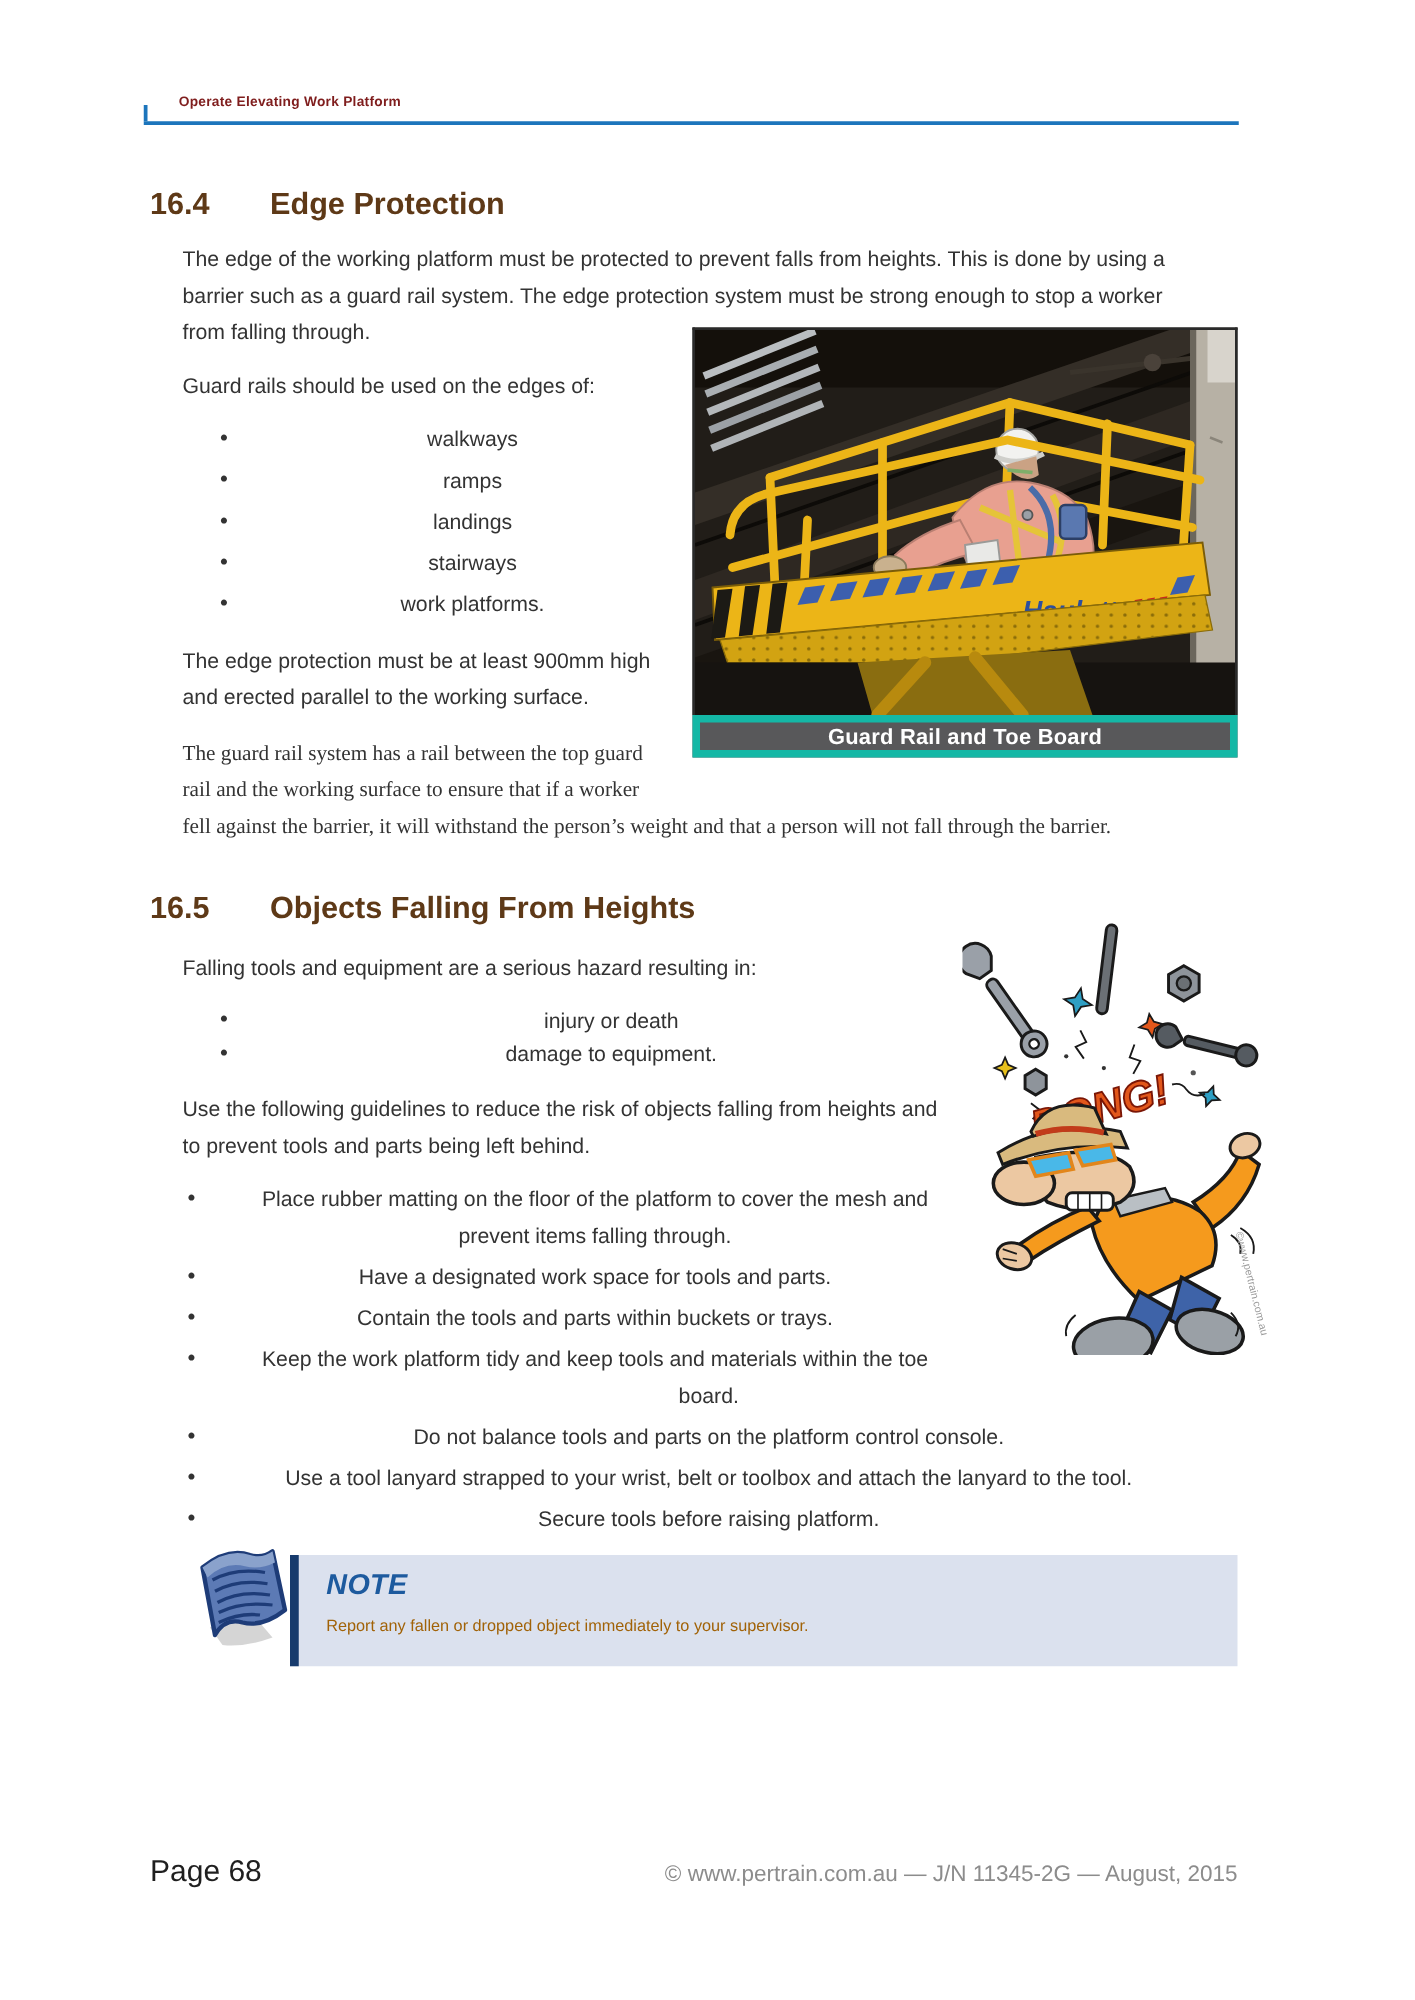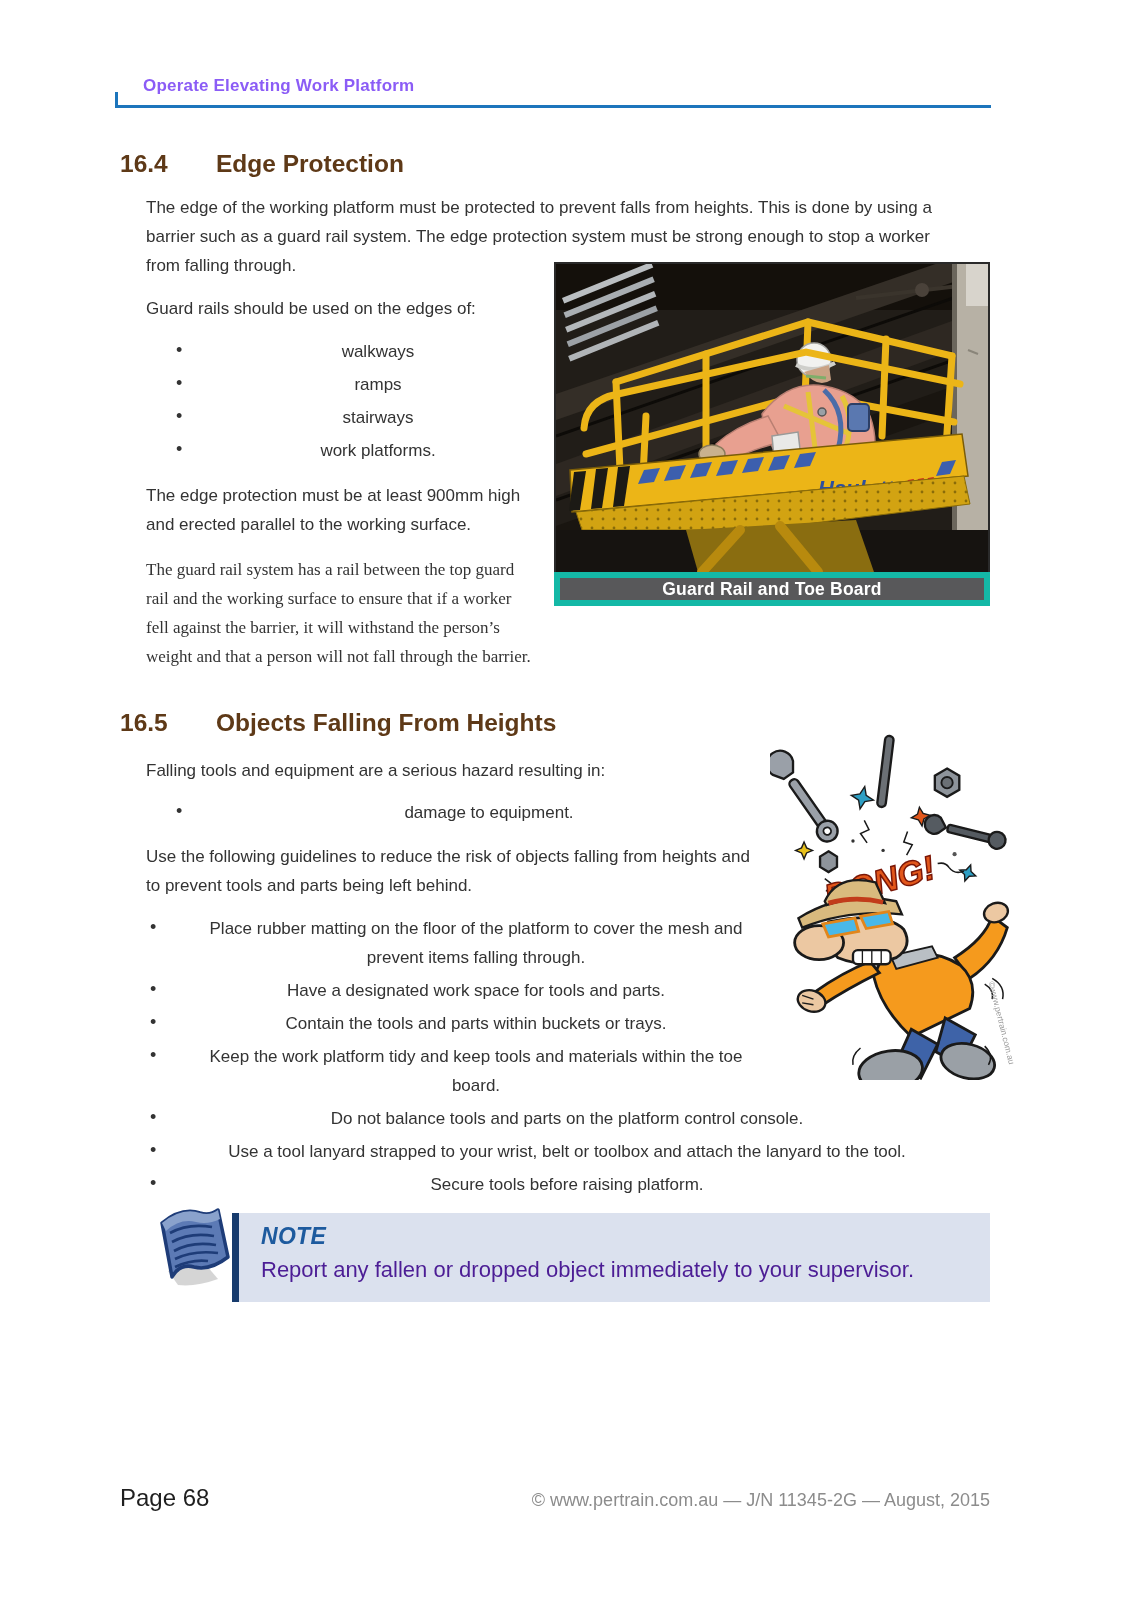--- a/index.html
+++ b/index.html
@@ -13,21 +13,21 @@
     --footer-gray:#8c8c8c;
   }
   *{box-sizing:border-box;}
   html,body{margin:0;padding:0;background:#e8e8e8;}
   .page{
     position:relative;width:1132px;height:1600px;margin:0 auto;background:#ffffff;
     font-family:"Liberation Sans",sans-serif;color:var(--text);overflow:hidden;
   }
   
   .page-header{position:absolute;left:115px;top:76px;width:876px;}
-  .header-title{margin-left:28px;font-size:17px;font-weight:bold;color:#8b5cf6;letter-spacing:.2px;}
+  .header-title{margin-left:28px;font-size:11px;font-weight:bold;color:#7f1d1d;letter-spacing:.2px;}
   .header-rule{margin-top:9px;height:3px;background:var(--accent-blue);position:relative;}
   .header-rule::before{content:"";position:absolute;left:0;top:-13px;width:3px;height:13px;background:var(--accent-blue);}
   
   .content{position:absolute;left:120px;top:148px;width:870px;}
   h2.sec{display:flex;margin:0 0 14px 0;font-size:24.5px;line-height:31px;font-weight:bold;color:var(--heading-brown);}
   h2.sec .sec-num{width:96px;flex:0 0 96px;}
   h2.sec2{clear:both;margin-top:36px;margin-bottom:18px;align-items:center;}
   p.body{margin:0 0 14px 26px;font-size:17px;line-height:29px;max-width:818px;}
   ul.blist{list-style:none;margin:2px 0 14px 56px;padding:0;max-width:788px;text-align:center;}
   ul.blist li{position:relative;padding-left:46px;font-size:17px;line-height:29px;margin-bottom:4px;}
@@ -41,21 +41,21 @@
     color:#ffffff;font-weight:bold;font-size:17.5px;display:flex;align-items:center;justify-content:center;letter-spacing:.2px;}
   
   .cartoon-figure{float:right;width:245px;margin:-26px -25px 0 14px;}
   .cartoon-figure svg{display:block;}
   
   .note-row{clear:both;display:flex;align-items:flex-start;margin-left:28px;margin-top:0;}
   .note-icon{width:84px;flex:0 0 84px;margin-top:-12px;}
   .note-box{flex:1;background:var(--note-bg);border-left:7px solid var(--note-bar);
     padding:10px 20px 16px 22px;min-height:89px;}
   .note-title{font-size:23px;font-weight:bold;font-style:italic;color:var(--note-title);letter-spacing:.3px;}
-  .note-text{margin-top:8px;font-size:22px;line-height:24px;color:#4c1d95;}
+  .note-text{margin-top:8px;font-size:13px;line-height:24px;color:#a16207;}
   
   .page-footer{position:absolute;left:120px;right:142px;top:1484px;display:flex;justify-content:space-between;align-items:baseline;}
   .footer-page{font-size:24px;font-weight:normal;color:#1f1f1f;}
   .footer-credit{font-size:18px;color:var(--footer-gray);}
 </style>
 </head>
 <body>
 
 <div class="page">
 
@@ -179,20 +179,21 @@
         </svg>
       </div>
       <figcaption class="photo-caption">Guard Rail and Toe Board</figcaption>
     </figure>
 
     <p class="body">Guard rails should be used on the edges of:</p>
 
     <ul class="blist">
       <li>walkways</li>
       <li>ramps</li>
+      <li>landings</li>
       <li>stairways</li>
       <li>work platforms.</li>
     </ul>
 
     <p class="body" style="margin-top:16px;">The edge protection must be at least 900mm high and erected parallel to the working surface.</p>
 
     <p class="body" style="margin-top:16px;font-family:Liberation Serif, serif;">The guard rail system has a rail between the top guard rail and the working surface to ensure that if a worker fell against the barrier, it will withstand the person’s weight and that a person will not fall through the barrier.</p>
 
     <h2 class="sec sec2">
       <span class="sec-num">16.5</span>
@@ -279,20 +280,21 @@
             <path d="M228,336 q10,10 4,20"></path>
           </g>
           <text transform="translate(232,268) rotate(76)" font-family="Liberation Sans, sans-serif" font-size="9" fill="#9a9a9a">©www.pertrain.com.au</text>
         </g>
       </svg>
     </figure>
 
     <p class="body">Falling tools and equipment are a serious hazard resulting in:</p>
 
     <ul class="blist tight">
+      <li>injury or death</li>
       <li>damage to equipment.</li>
     </ul>
 
     <p class="body" style="margin-top:16px;">Use the following guidelines to reduce the risk of objects falling from heights and to prevent tools and parts being left behind.</p>
 
     <ul class="blist" style="margin-left:30px;">
       <li>Place rubber matting on the floor of the platform to cover the mesh and prevent items falling through.</li>
       <li>Have a designated work space for tools and parts.</li>
       <li>Contain the tools and parts within buckets or trays.</li>
       <li>Keep the work platform tidy and keep tools and materials within the toe board.</li>

